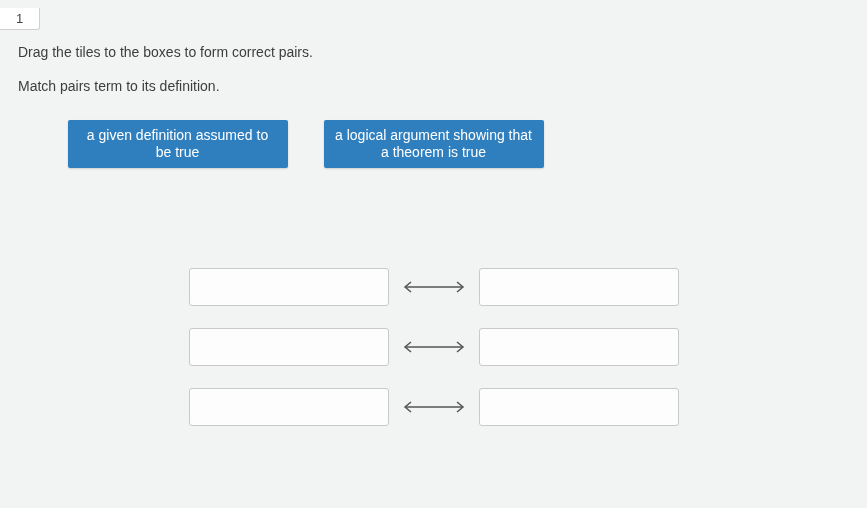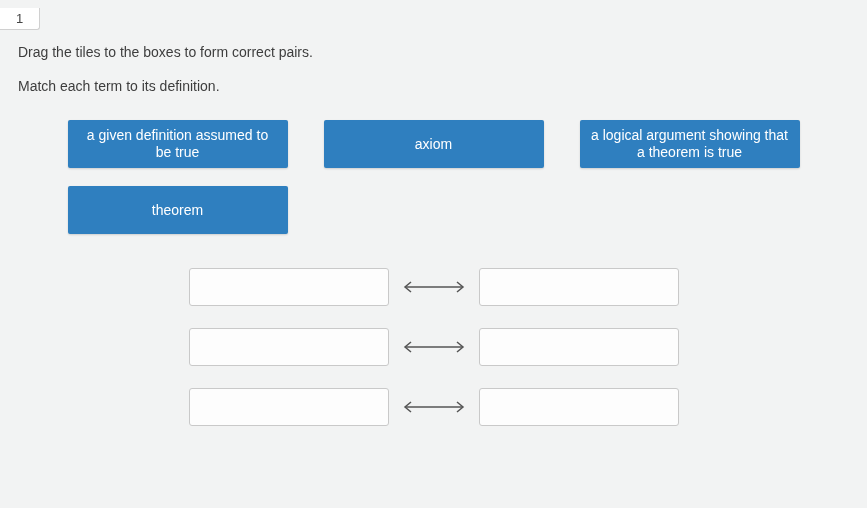--- a/index.html
+++ b/index.html
@@ -87,28 +87,26 @@
   </style>
 </head>
 <body>
 
 <div class="question-tab">
   <span>1</span>
 </div>
 
 <div class="instructions">
   <p>Drag the tiles to the boxes to form correct pairs.</p>
-  <p>Match each term to its definition.</p>
+  <p>Match pairs term to its definition.</p>
 </div>
 
 <div class="tiles-area">
   <div class="tile">a given definition assumed to be true</div>
-  <div class="tile">axiom</div>
   <div class="tile">a logical argument showing that a theorem is true</div>
-  <div class="tile">theorem</div>
 </div>
 
 <div class="pairs-area">
   <div class="pair-row">
     <div class="drop-box"></div>
     <div class="arrow-wrap">
       <svg class="arrow-svg" viewBox="0 0 70 16">
         <line x1="6" y1="8" x2="64" y2="8" stroke="#555" stroke-width="1.5"></line>
         <polyline points="12,3 6,8 12,13" fill="none" stroke="#555" stroke-width="1.5"></polyline>
         <polyline points="58,3 64,8 58,13" fill="none" stroke="#555" stroke-width="1.5"></polyline>

